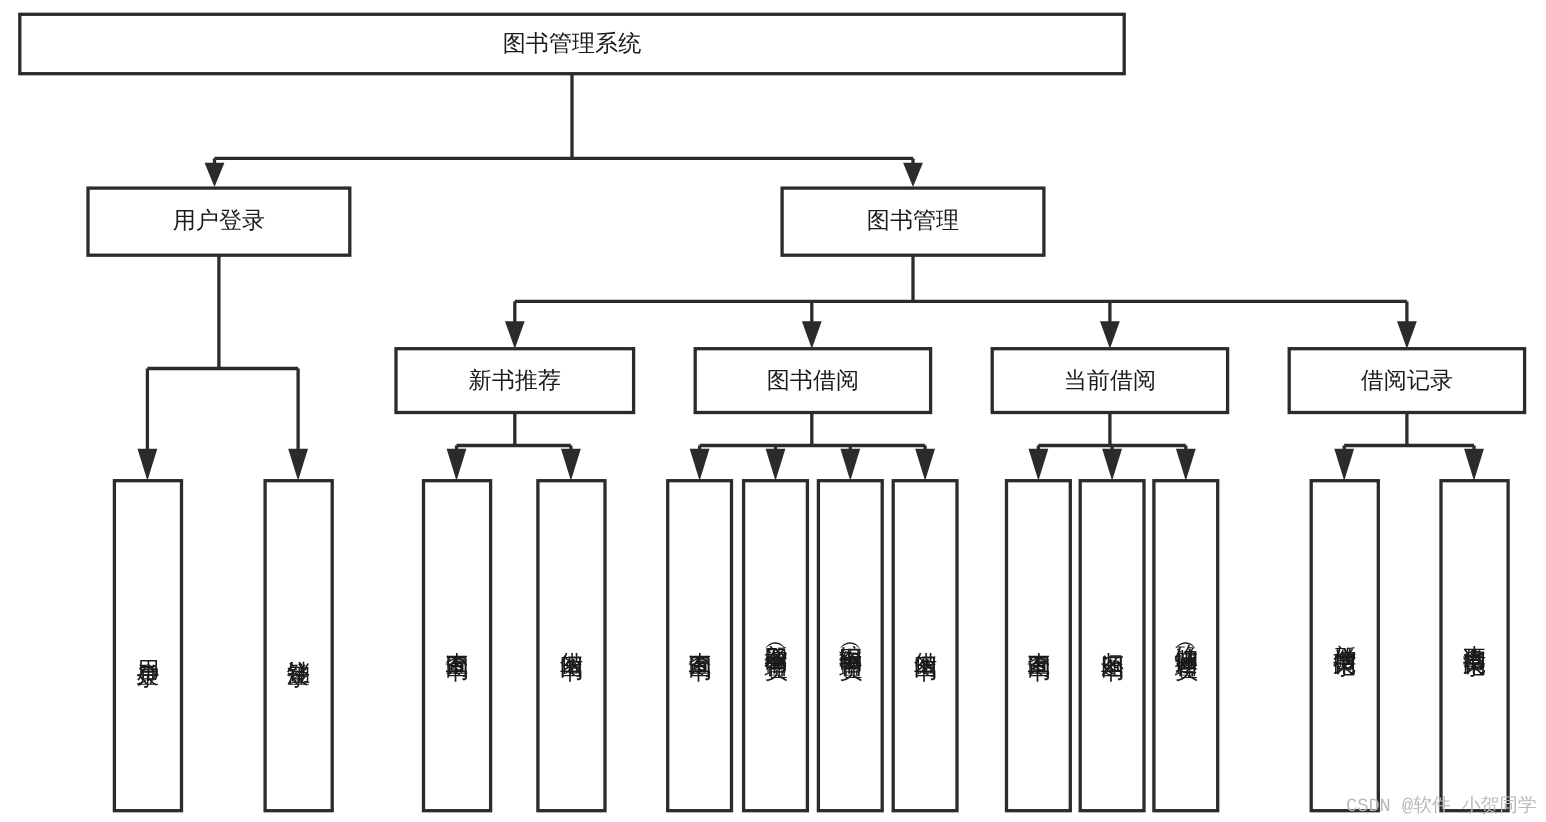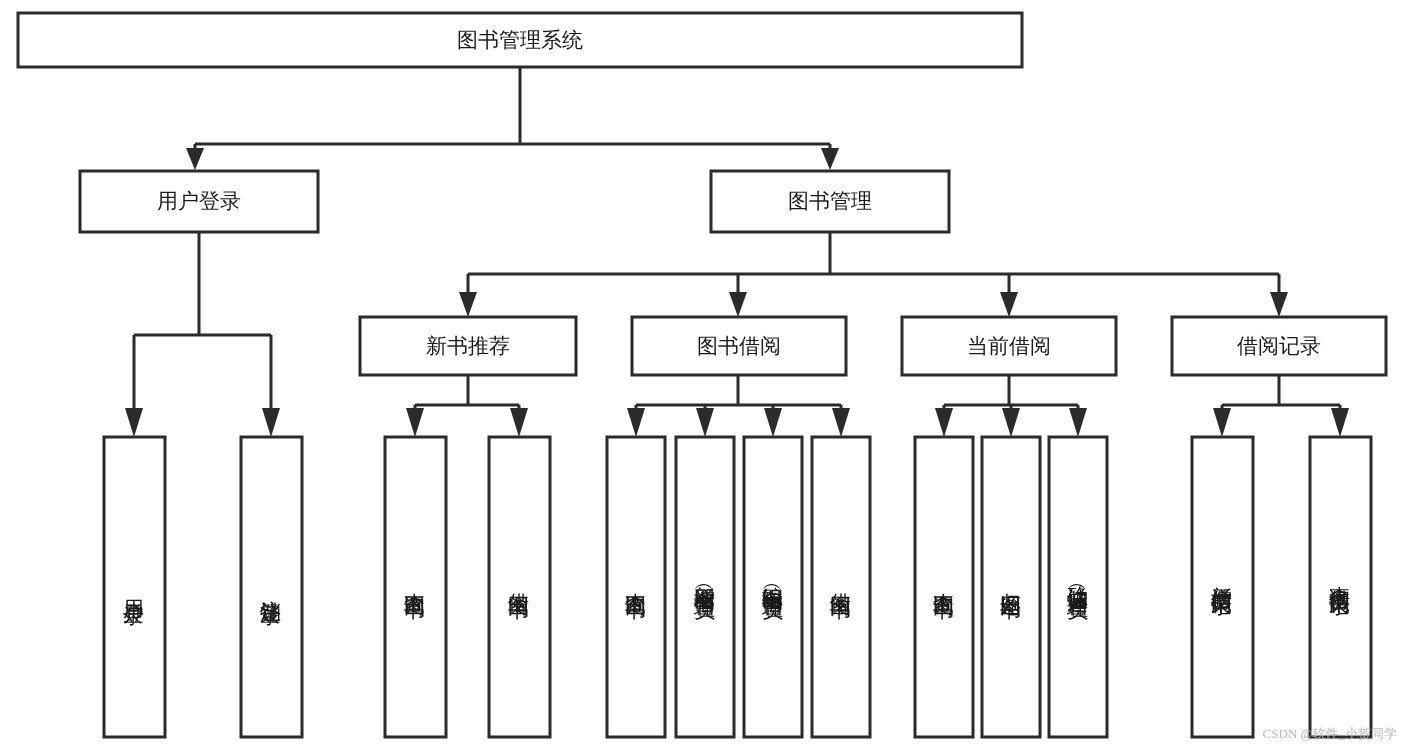--- a/index.html
+++ b/index.html
@@ -53,22 +53,22 @@
     fill: #1a1a1a;
     writing-mode: vertical-rl;
     text-orientation: upright;
     text-anchor: middle;
     letter-spacing: 2px;
   }
   .watermark {
     position: absolute;
     right: 8px;
     bottom: 4px;
-    font-family: Liberation Serif, serif;
-    font-size: 13px;
+    font-family: Liberation Mono, monospace;
+    font-size: 17px;
     color: #b9b9b9;
     white-space: nowrap;
     pointer-events: none;
   }
 </style>
 </head>
 <body>
 
 <div id="diagram-root">
 

